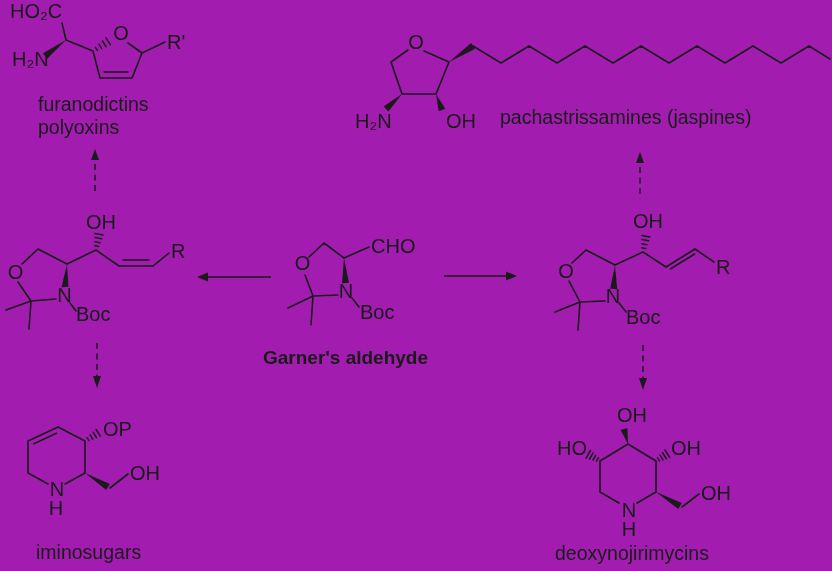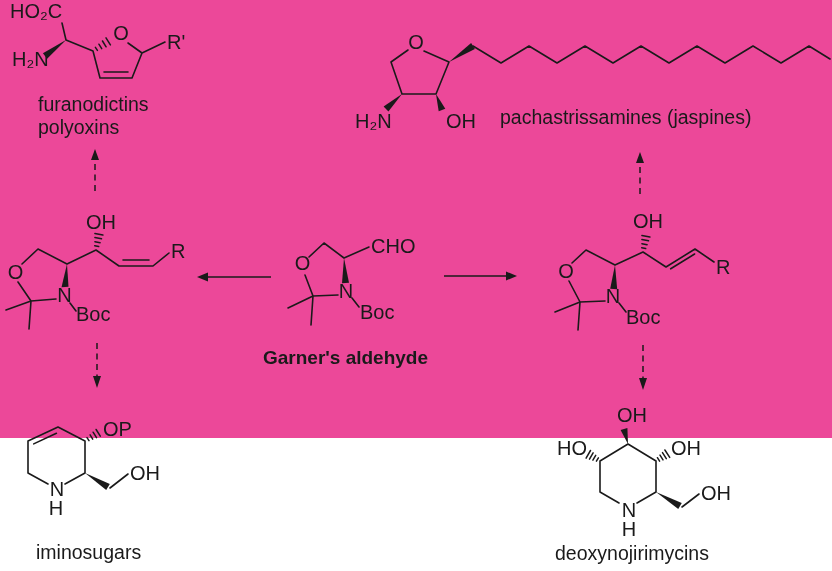--- a/index.html
+++ b/index.html
@@ -6,22 +6,22 @@
     margin: 0;
     padding: 0;
     background: #ffffff;
     width: 832px;
     height: 571px;
     overflow: hidden;
   }
   .scheme-wrap {
     position: relative;
     width: 832px;
-    height: 438px;
-    background: #ec4899;
+    height: 571px;
+    background: #a21caf;
   }
   svg { display: block; }
   .bond {
     fill: none;
     stroke: #1a1a1a;
     stroke-width: 1.6;
     stroke-linecap: round;
     stroke-linejoin: round;
   }
   .hash {

